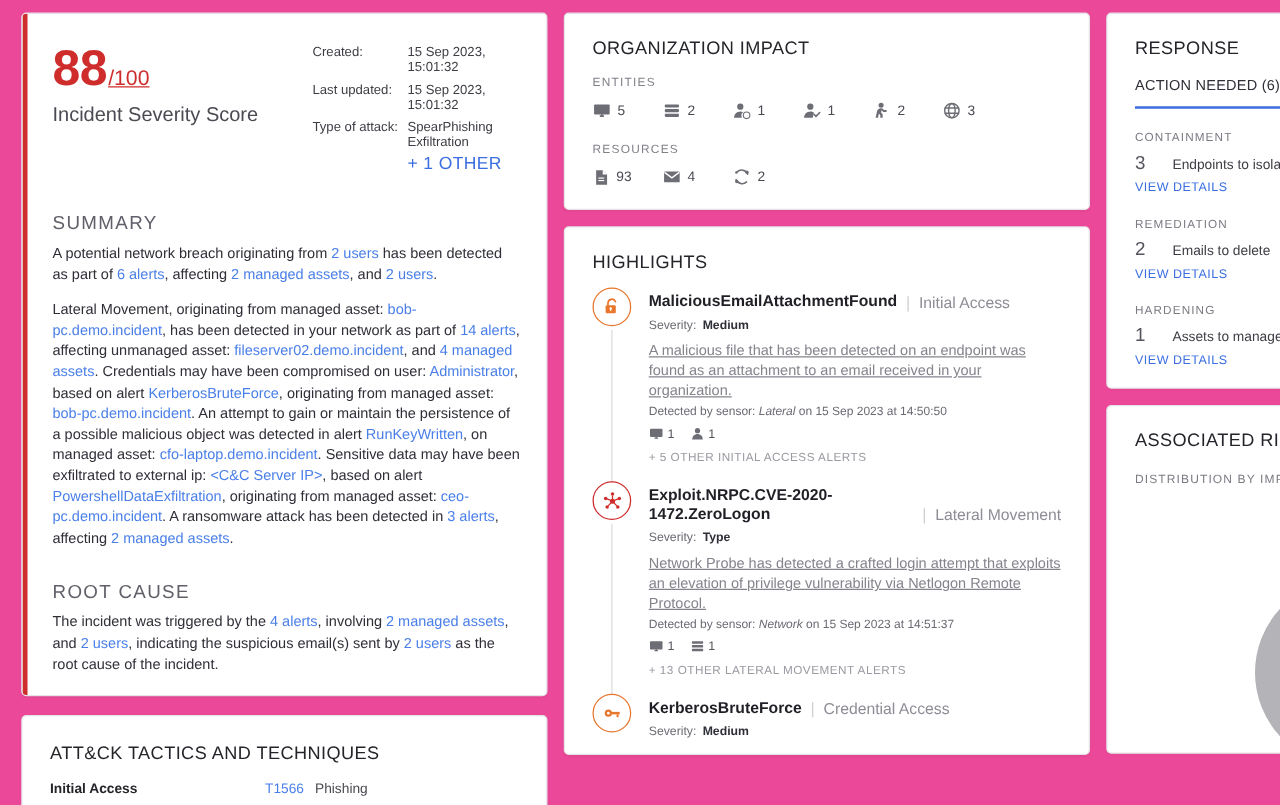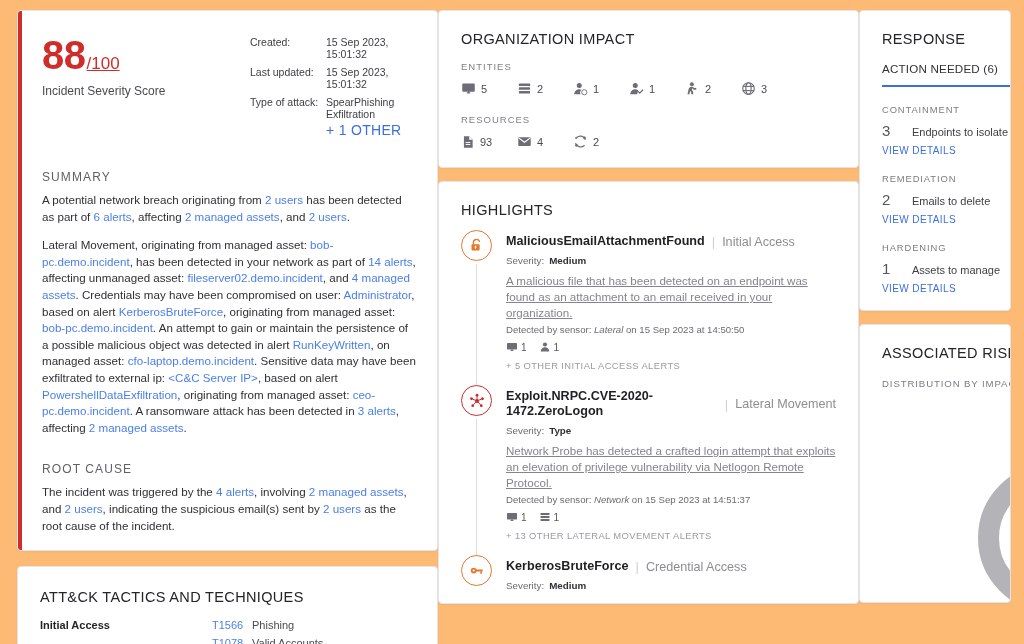--- a/index.html
+++ b/index.html
@@ -7,23 +7,24 @@
     margin: 0; padding: 0;
     width: 1024px; height: 644px;
     overflow: hidden;
     background: #efeff0;
     font-family: "Liberation Sans", sans-serif;
     -webkit-font-smoothing: antialiased;
   }
   .page {
     position: relative;
     width: 1024px; height: 644px;
-    background: #fdba74;
+    background: #ec4899;
     padding: 10px 0 0 17px;
     display: flex;
+    gap: 13px;
     align-items: flex-start;
   }
 
   
   .card {
     background: #fff;
     border: 1px solid #e4e4e6;
     border-radius: 4px;
     box-shadow: 0 1px 2px rgba(0,0,0,.045);
   }
@@ -61,40 +62,40 @@
   }
   .score-den {
     font-size: 17px;
     color: #cf2c2c;
     font-weight: 400;
     margin-left: 1px;
     text-decoration: underline;
   }
   .score-label {
     margin-top: 9px;
-    font-size: 12px;
+    font-size: 16px;
     color: #4a4a52;
   }
   .meta { flex: 1; padding-top: 3px; }
   .meta-row { display: flex; margin-bottom: 6px; font-size: 10.5px; }
   .meta-key { width: 76px; flex: 0 0 76px; color: #3d3d45; }
   .meta-val { color: #3d3d45; }
   .meta-val .ln { display: block; }
   .meta-link {
     color: #3b6ee0;
     font-size: 14px;
     letter-spacing: .3px;
     display: block;
     margin-top: 2px;
     cursor: pointer;
   }
 
   .sec-head {
     margin-top: 26px;
-    font-size: 12px;
+    font-size: 15px;
     letter-spacing: 1.1px;
     color: #60606a;
   }
   .sum-body {
     margin-top: 8px;
     font-size: 11.6px;
     line-height: 16.6px;
     color: #2f2f38;
   }
   .sum-body p { margin: 0 0 12px 0; }
@@ -166,21 +167,21 @@
   .hl-ico {
     position: absolute;
     left: 0; top: 0;
     width: 31px; height: 31px;
     border-radius: 50%;
     border: 1.6px solid #e8762c;
     display: flex; align-items: center; justify-content: center;
     background: #fff;
   }
   .hl-ico.red { border-color: #cf2c2c; }
-  .hl-head { display: flex; align-items: center; gap: 7px; padding-top: 4px; }
+  .hl-head { display: flex; align-items: flex-end; gap: 7px; padding-top: 4px; }
   .hl-name {
     font-size: 12.6px;
     font-weight: 700;
     color: #1f1f26;
     max-width: 232px;
     line-height: 15px;
   }
   .hl-div { color: #d0d0d4; font-size: 13px; }
   .hl-tactic { font-size: 12.6px; color: #8d8d96; white-space: nowrap; }
   .hl-sev { margin-top: 6px; font-size: 9.8px; color: #6a6a73; }

